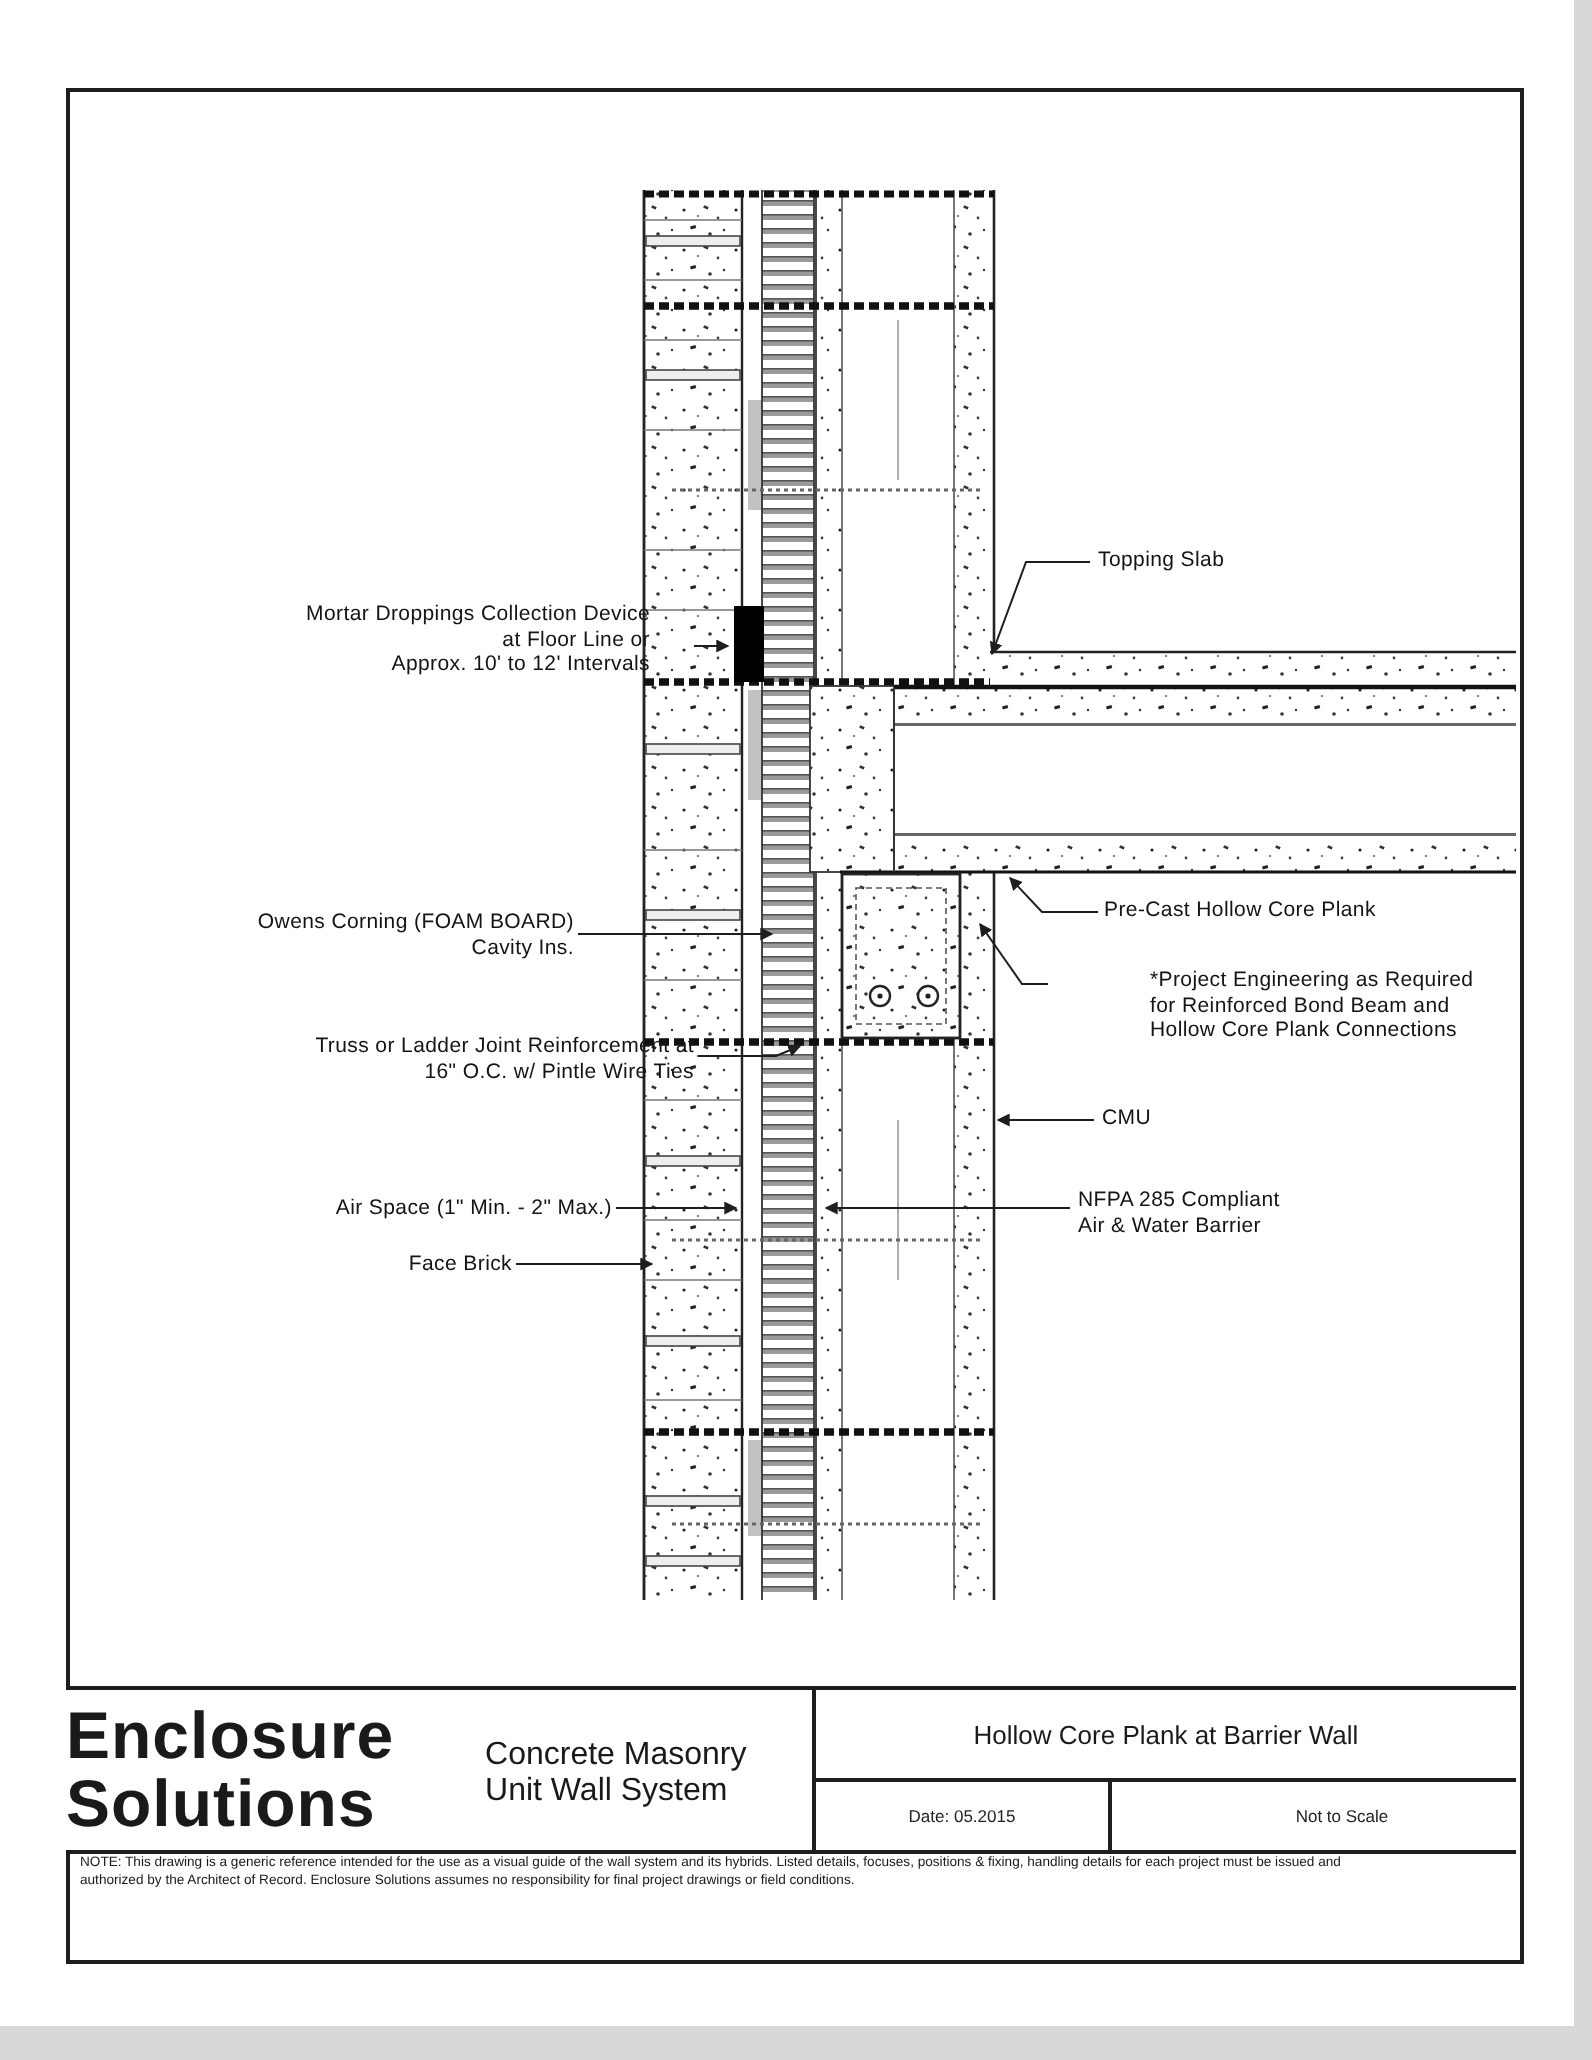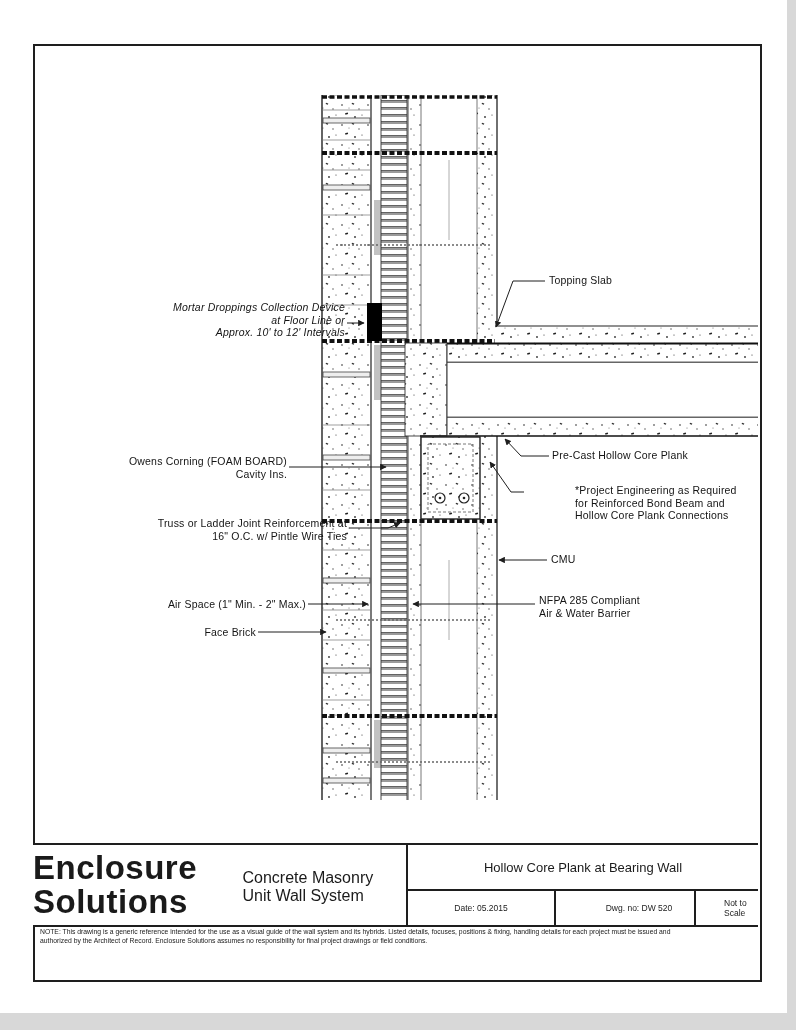--- a/index.html
+++ b/index.html
@@ -151,21 +151,21 @@
     <path d="M308,604 L368,604" marker-end="url(#arr)"></path>
     <path d="M258,632 L326,632" marker-end="url(#arr)"></path>
     <path d="M545,281 L513,281 L496,327" marker-end="url(#arr)"></path>
     <path d="M549,456 L521,456 L505,439" marker-end="url(#arr)"></path>
     <path d="M524,492 L511,492 L490,462" marker-end="url(#arr)"></path>
     <path d="M547,560 L499,560" marker-end="url(#arr)"></path>
     <path d="M535,604 L413,604" marker-end="url(#arr)"></path>
   </g>
 </svg>
 
-<div class="abs lbl lbl-r" style="right:451px;top:301px;font-style:italic;">Mortar Droppings Collection Device
+<div class="abs lbl lbl-r" style="right:471px;top:301px;">Mortar Droppings Collection Device
 at Floor Line or
 Approx. 10' to 12' Intervals</div>
 <div class="abs lbl lbl-r" style="right:509px;top:455px;">Owens Corning (FOAM BOARD)
 Cavity Ins.</div>
 <div class="abs lbl lbl-r" style="right:449px;top:517px;">Truss or Ladder Joint Reinforcement at
 16" O.C. w/ Pintle Wire Ties</div>
 <div class="abs lbl lbl-r" style="right:490px;top:598px;">Air Space (1" Min. - 2" Max.)</div>
 <div class="abs lbl lbl-r" style="right:540px;top:626px;">Face Brick</div>
 <div class="abs lbl" style="left:549px;top:274px;">Topping Slab</div>
 <div class="abs lbl" style="left:552px;top:449px;">Pre-Cast Hollow Core Plank</div>
@@ -175,23 +175,22 @@
 <div class="abs lbl" style="left:551px;top:553px;">CMU</div>
 <div class="abs lbl" style="left:539px;top:594px;">NFPA 285 Compliant
 Air &amp; Water Barrier</div>
 
 <div class="abs titleblock">
   <div class="tb-left">
     <div class="tb-company">Enclosure Solutions</div>
     <div class="tb-system">Concrete Masonry Unit Wall System</div>
   </div>
   <div class="tb-right">
-    <div class="tb-title-row">Hollow Core Plank at Bearing Wall</div>
+    <div class="tb-title-row">Hollow Core Plank at Barrier Wall</div>
     <div class="tb-fields">
       <div class="tb-field f1">Date: 05.2015</div>
-      <div class="tb-field f2">Dwg. no: DW 520</div>
       <div class="tb-field f3">Not to Scale</div>
     </div>
   </div>
 </div>
 
 <div class="abs note">NOTE: This drawing is a generic reference intended for the use as a visual guide of the wall system and its hybrids. Listed details, focuses, positions &amp; fixing, handling details for each project must be issued and
 authorized by the Architect of Record. Enclosure Solutions assumes no responsibility for final project drawings or field conditions.</div>
 
 </body></html>

